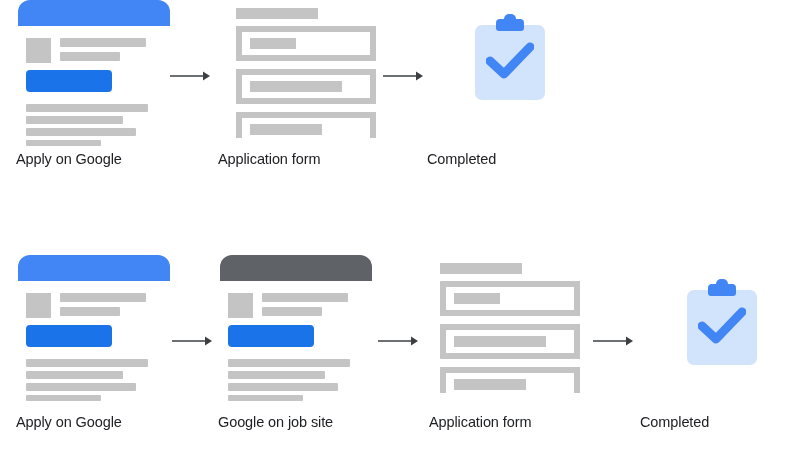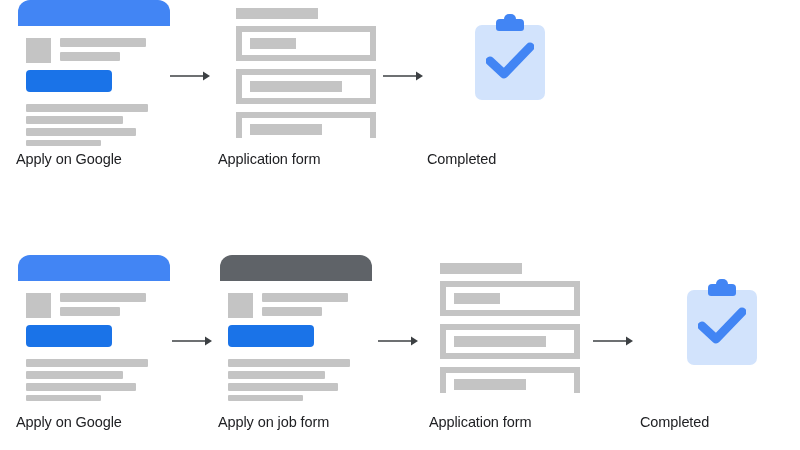--- a/index.html
+++ b/index.html
@@ -269,21 +269,21 @@
         <div class="card-header dark"></div>
         <div class="card-thumb"></div>
         <div class="bar" style="left:52px;top:38px;width:86px;height:9px;"></div>
         <div class="bar" style="left:52px;top:52px;width:60px;height:9px;"></div>
         <div class="card-cta"></div>
         <div class="bar" style="left:18px;top:104px;width:122px;height:8px;"></div>
         <div class="bar" style="left:18px;top:116px;width:97px;height:8px;"></div>
         <div class="bar" style="left:18px;top:128px;width:110px;height:8px;"></div>
         <div class="bar" style="left:18px;top:140px;width:75px;height:6px;"></div>
       </div>
-      <div class="step-label" style="top:160px;left:8px;">Apply on job form</div>
+      <div class="step-label" style="top:160px;left:8px;">Google on job site</div>
     </div>
 
     <div class="arrow" style="left:378px;top:80px;">
       <svg width="40" height="12" viewBox="0 0 40 12">
         <line x1="0" y1="6" x2="33" y2="6" stroke="#3c4043" stroke-width="1.6"></line>
         <polygon points="33,1.6 40,6 33,10.4" fill="#3c4043"></polygon>
       </svg>
     </div>
 
     <div class="step" style="left:432px;">

